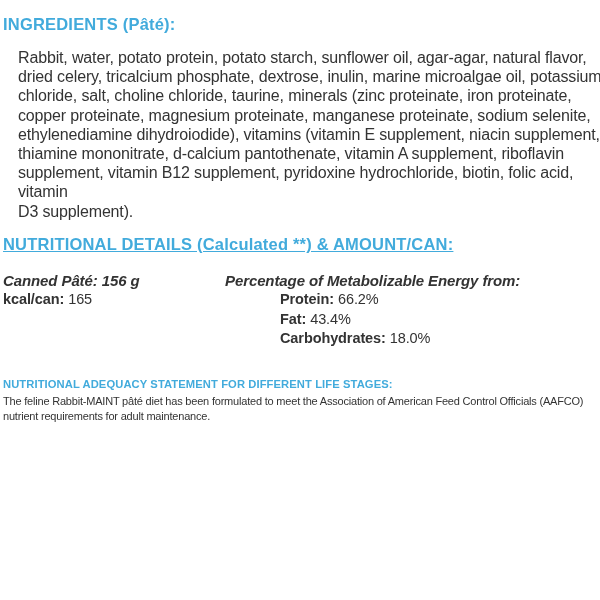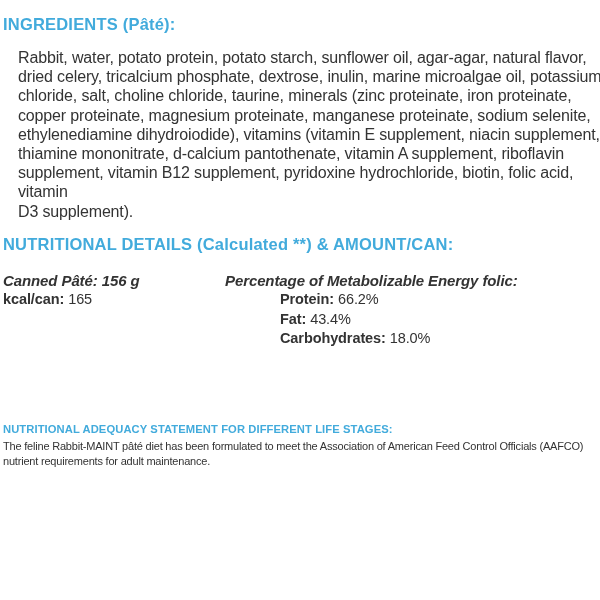--- a/index.html
+++ b/index.html
@@ -24,21 +24,21 @@
   }
   .ing-body {
     font-size:16px;
     letter-spacing:-.15px;
     line-height:19.2px;
     white-space:pre-line;
     width:590px;
     margin:15px;
   }
 
-  .nutri-heading { margin-top:4px; }
+  .nutri-heading { margin-top:4px;text-decoration:underline; }
 
   .cols {
     display:flex;
     margin-top:18px;
     font-size:14.5px;
     line-height:19.4px;
     letter-spacing:-.1px;
     justify-content:flex-end;
   }
   .col-left  { width:222px; flex:0 0 auto; }
@@ -46,21 +46,21 @@
   .col-title { font-weight:bold; font-style:italic; font-size:15px; }
   .lbl { font-weight:bold; margin-right:4px; }
   .nrow { padding-left:55px; }
 
   .h-sm {
     color:var(--accent);
     font-size:11.2px;
     font-weight:bold;
     letter-spacing:.1px;
     line-height:12px;
-    margin:75px 0 4px 0;
+    margin:30px 0 4px 0;
   }
   .adq-body {
     font-size:11px;
     letter-spacing:-.2px;
     line-height:14.5px;
     white-space:pre-line;
     width:592px;
     margin:0;
   }
 </style>
@@ -85,21 +85,21 @@
   <div class="cols">
 
     <div class="col-left">
       <div class="col-title">Canned Pâté: 156 g</div>
       <div>
         <span class="lbl">kcal/can:</span><span>165</span>
       </div>
     </div>
 
     <div class="col-right">
-      <div class="col-title">Percentage of Metabolizable Energy folic:</div>
+      <div class="col-title">Percentage of Metabolizable Energy from:</div>
       <div class="nrow">
         <span class="lbl">Protein:</span><span>66.2%</span>
       </div>
       <div class="nrow">
         <span class="lbl">Fat:</span><span>43.4%</span>
       </div>
       <div class="nrow">
         <span class="lbl">Carbohydrates:</span><span>18.0%</span>
       </div>
     </div>

